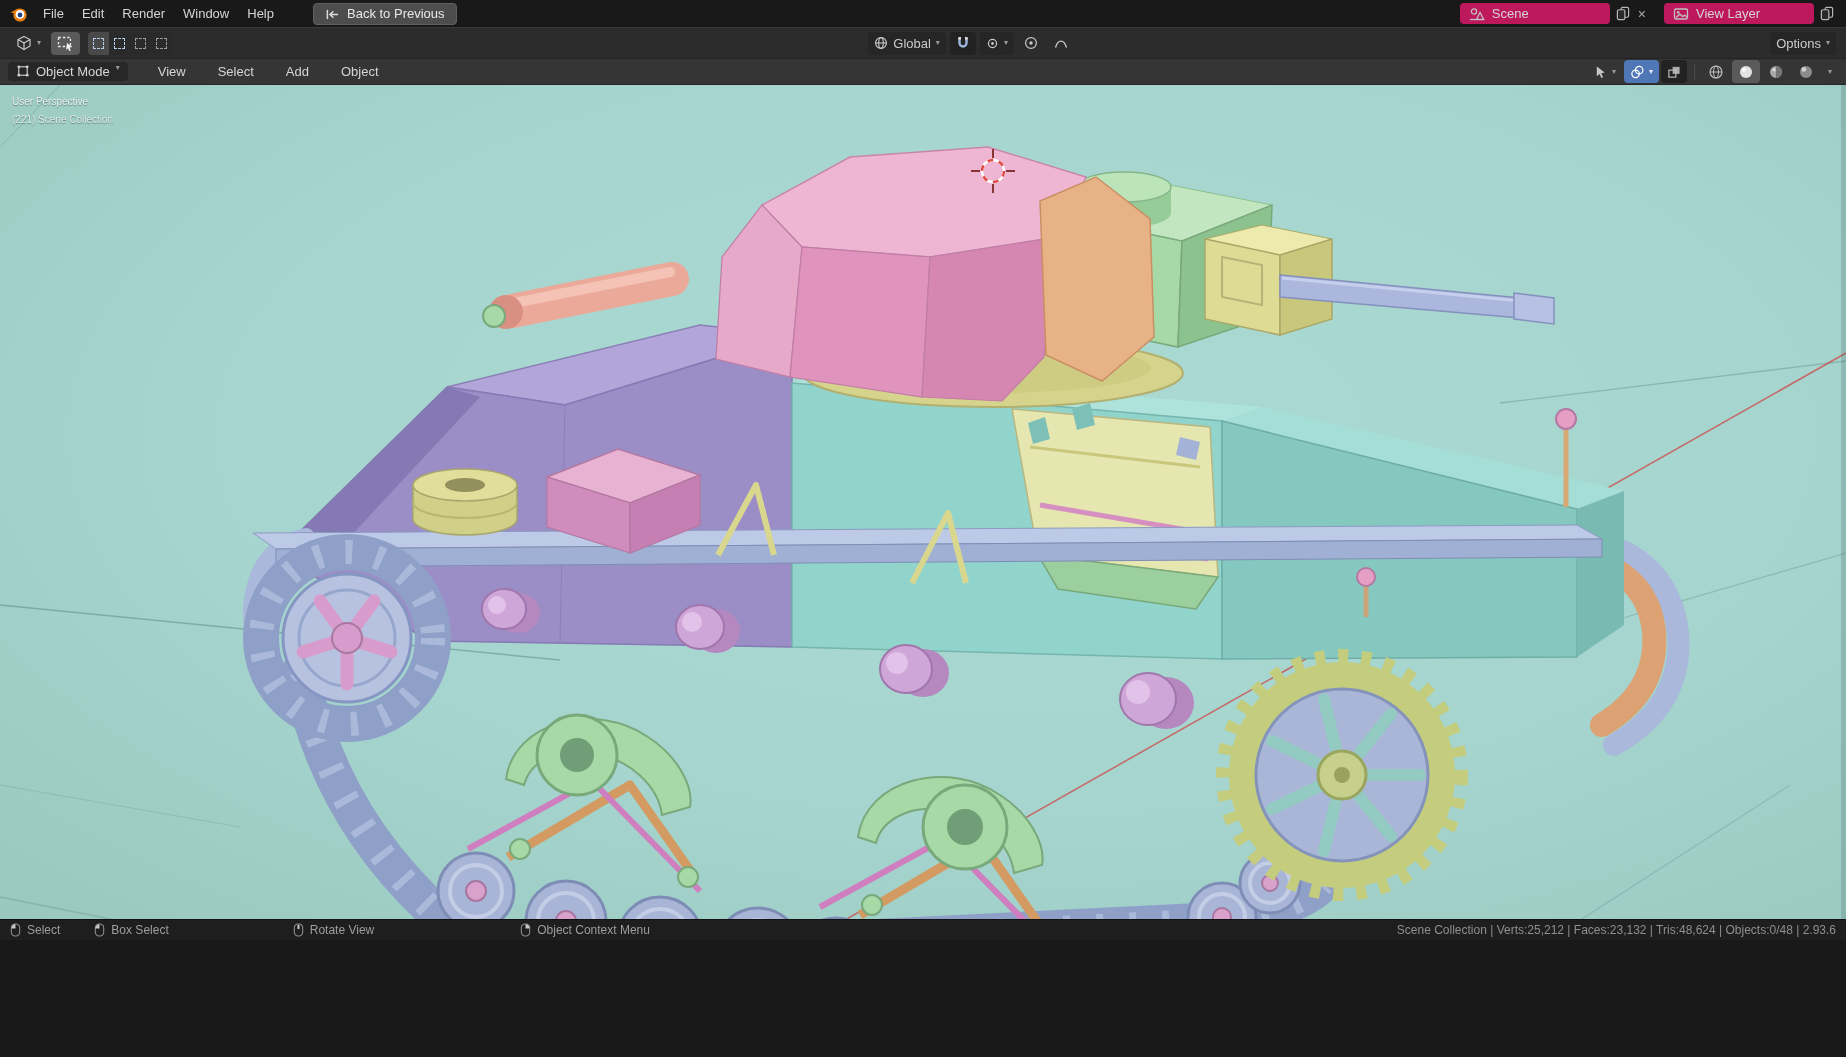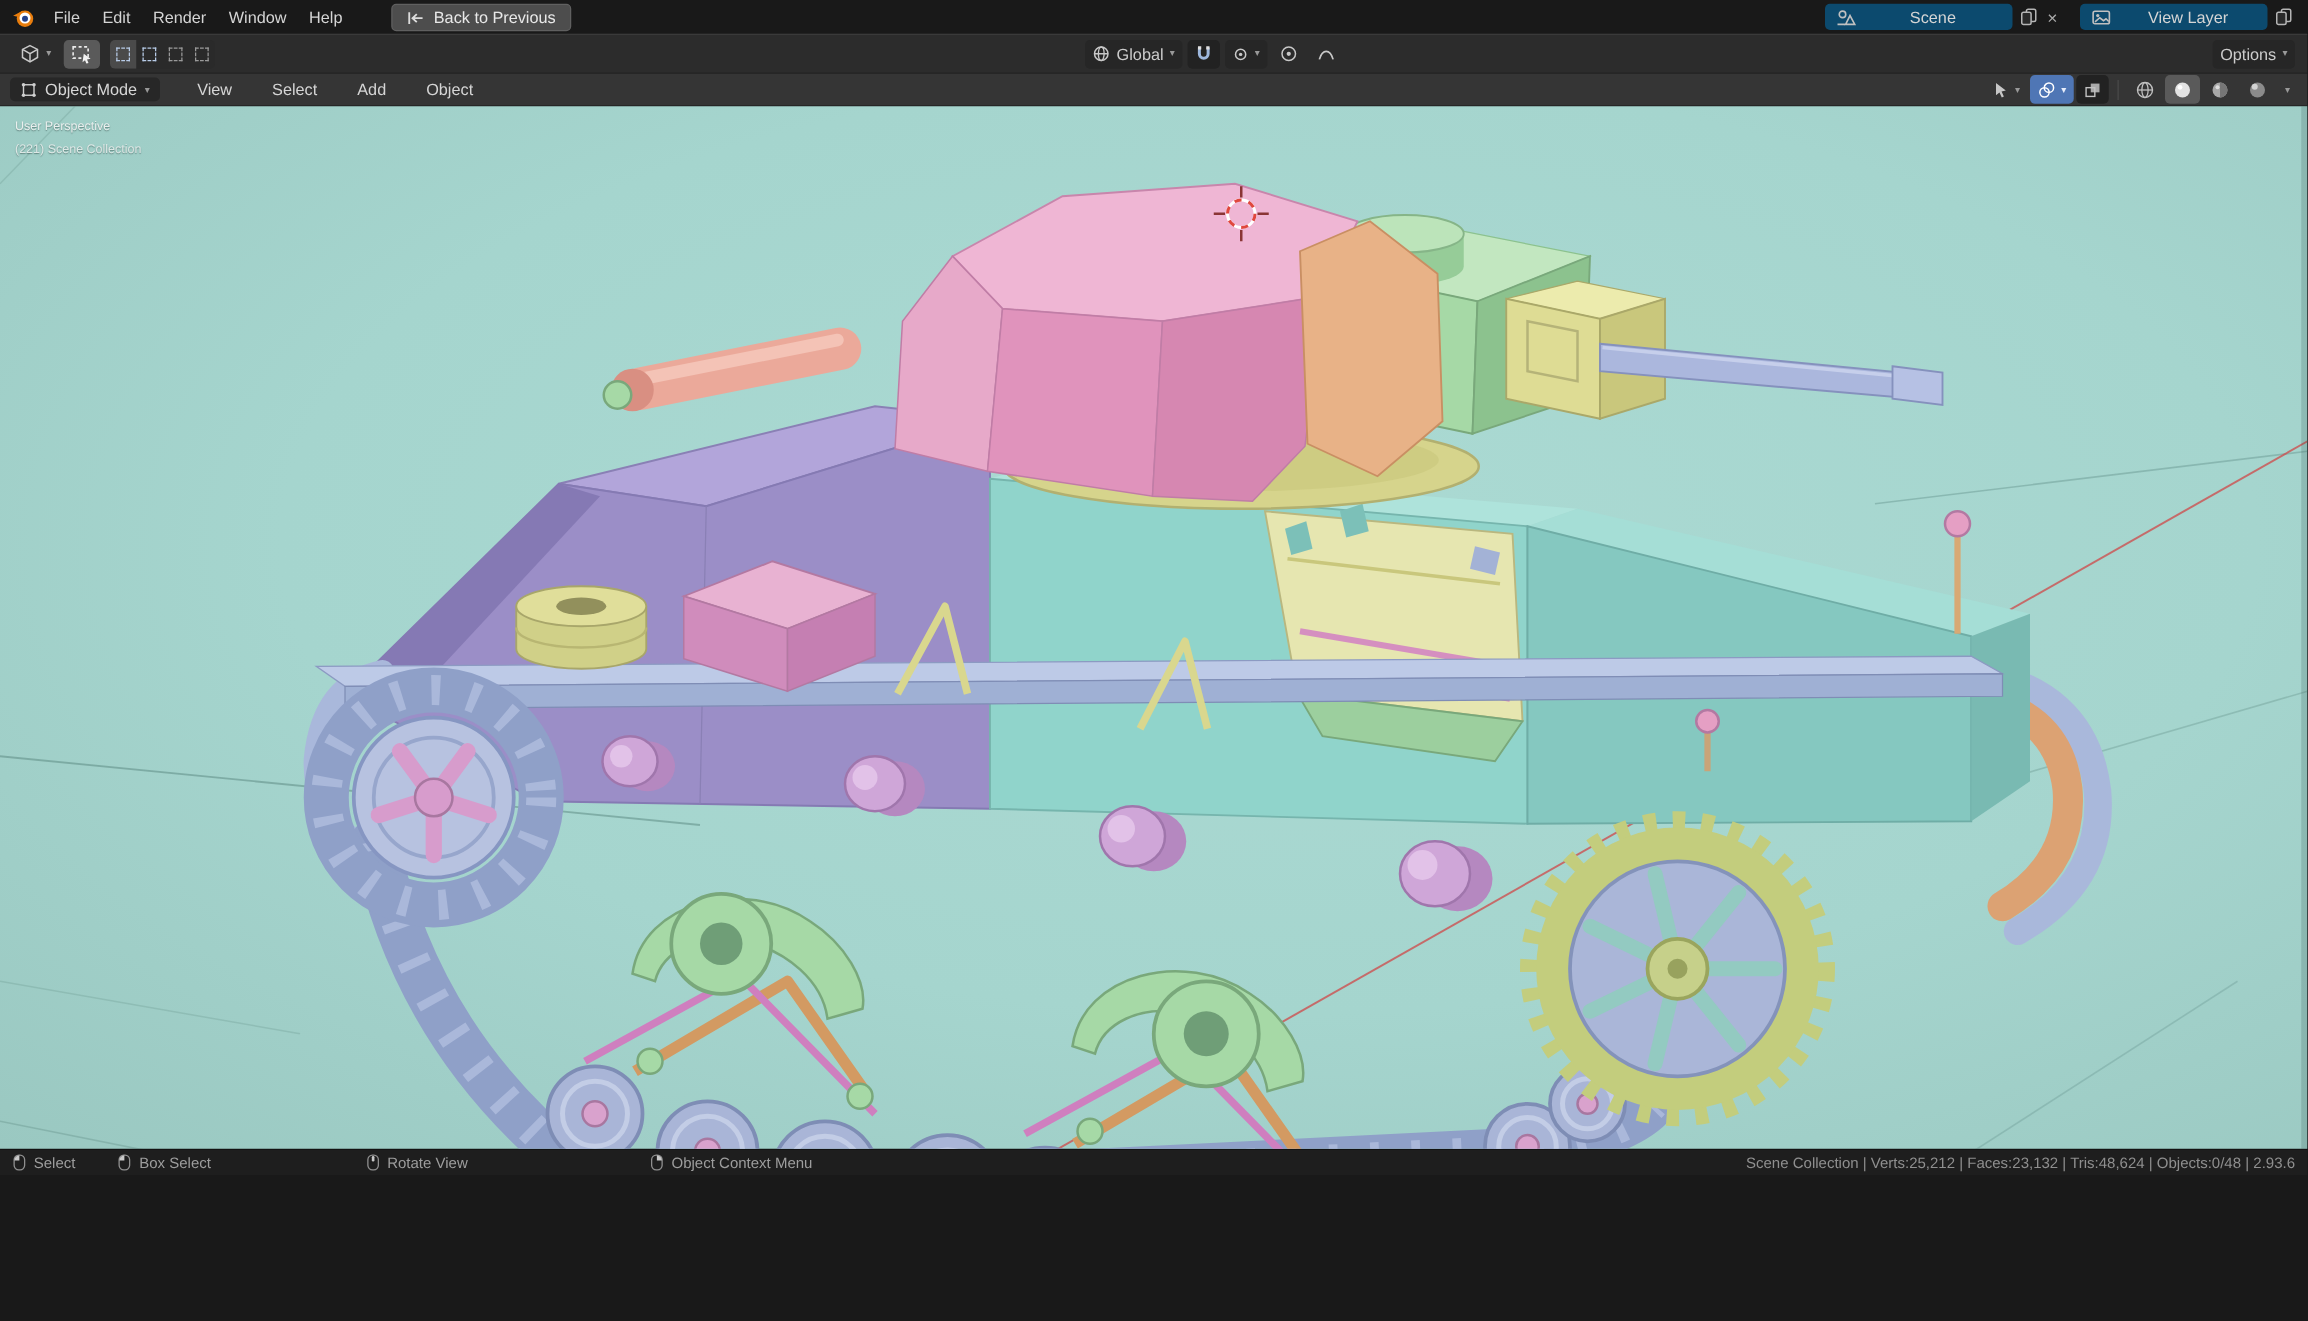--- a/index.html
+++ b/index.html
@@ -8,22 +8,22 @@
   .app { width:1846px; height:940px; display:flex; flex-direction:column; }
 
   
   .topbar { height:27px; background:#191919; display:flex; align-items:center;
     padding:0 8px; font-size:13px; color:#cfcfcf; flex:0 0 auto; }
   .logo { width:22px; height:20px; display:flex; align-items:center; justify-content:center; margin-right:4px; }
   .menu { padding:3px 9px; border-radius:3px; color:#d5d5d5; cursor:default; }
   .back-btn { display:flex; align-items:flex-end; gap:7px; background:#4d4d4d; border:1px solid #606060;
     border-radius:4px; color:#e8e8e8; padding:2px 11px 3px; margin-left:30px; font-size:13px; }
   .tb-spacer { flex:1; }
-  .selector { display:flex; align-items:center; gap:7px; background:#0c4a6e; border-radius:4px;
-    padding:3px 9px; min-width:150px; color:#d5d5d5; margin:0 2px;text-align:center; }
+  .selector { display:flex; align-items:center; gap:7px; background:#be185d; border-radius:4px;
+    padding:3px 9px; min-width:150px; color:#d5d5d5; margin:0 2px; }
   .selector .val { flex:1; }
   .icon-btn { background:none; border:none; color:#bdbdbd; padding:2px 4px; display:flex;
     align-items:center; font-size:13px; line-height:1; }
   .x-glyph { font-size:14px; color:#aaa; }
 
   
   .toolbar { height:32px; background:#2c2c2c; border-top:1px solid #3a3a3a; border-bottom:1px solid #222;
     display:flex; align-items:center; padding:0 10px; color:#ccc; font-size:13px; flex:0 0 auto; }
   .tgroup { display:flex; align-items:center; gap:4px; }
   .tgroup.center { margin:0 auto; }
@@ -37,21 +37,21 @@
   .seg .hbtn { border-radius:0; padding:0 5px; }
   .seg .hbtn.active { background:#4a4a4a; }
   .dashbox { width:11px; height:11px; border:1px dashed #b8cce8; display:inline-block; }
   .dashbox.dim { border-color:#9a9a9a; }
   .chev { font-size:8px; color:#999; line-height:1; }
   .hbtn.blue .chev { color:#e8eefc; }
 
   
   .vph { height:26px; background:#353535; display:flex; align-items:center; padding:0 8px;
     font-size:13px; color:#d6d6d6; border-bottom:1px solid #262626; flex:0 0 auto; }
-  .mode-field { display:flex; align-items:center; gap:6px; background:#272727; border-radius:4px;
+  .mode-field { display:flex; gap:6px; background:#272727; border-radius:4px;
     padding:2px 8px; margin-right:6px; }
   .vph .menu { padding:3px 8px;margin-left:16px; }
   .vph-right { margin-left:auto; display:flex; align-items:center; gap:2px; }
   .vsep { width:1px; height:16px; background:#4a4a4a; margin:0 5px; }
 
   
   .viewport { position:relative; flex:1 1 auto; overflow:hidden;
     background:radial-gradient(ellipse at 55% 42%, #abdad3 0%, #a5d5ce 55%, #9ac8c1 100%); }
   .scene { position:absolute; left:0; top:0; }
   .vp-overlay { position:absolute; left:12px; top:8px; font-size:10px; line-height:18px;

